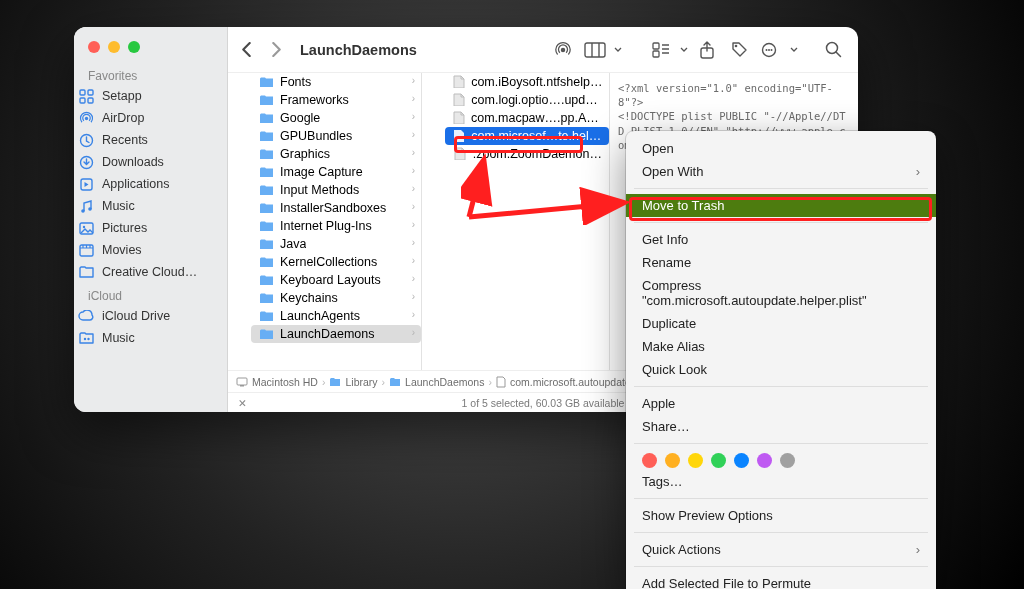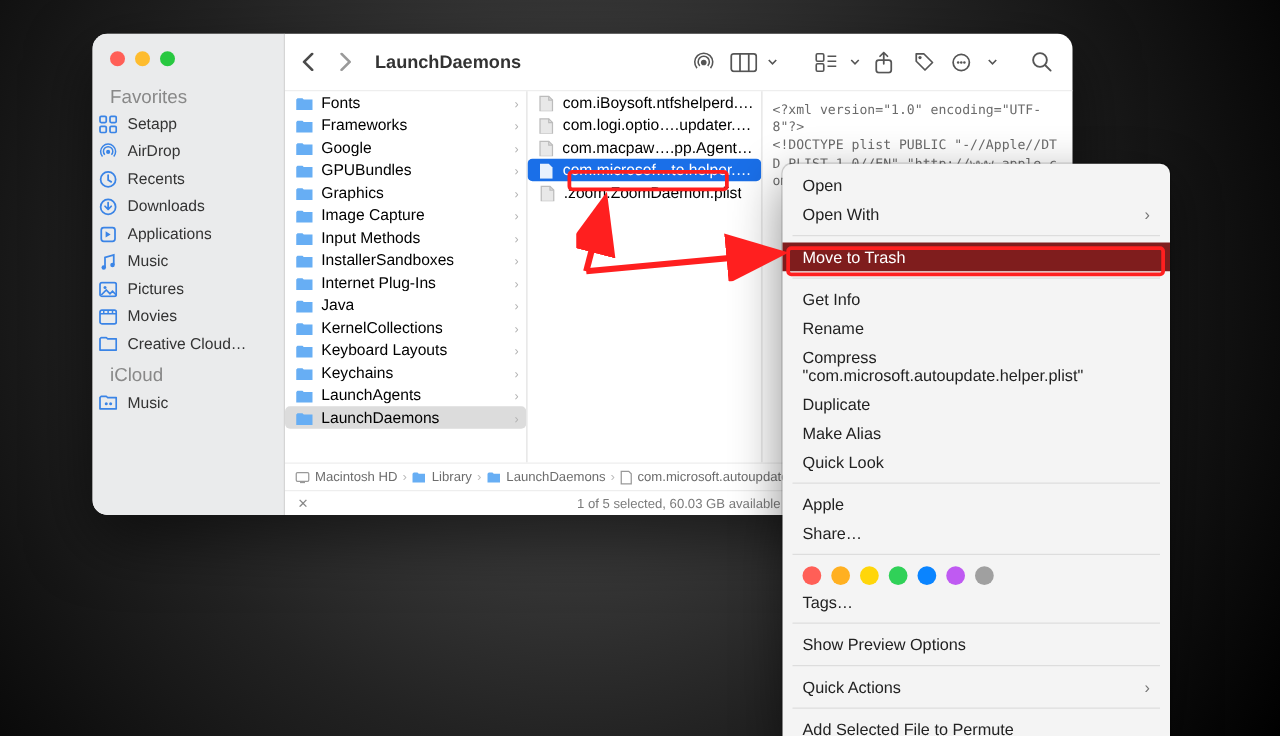--- a/index.html
+++ b/index.html
@@ -23,21 +23,21 @@
     background: #eaebec;
     border-right: 1px solid #d5d5d5;
     padding-top: 8px;
     font-size: 12.5px;
     color: #333;
     display: flex; flex-direction: column;
   }
   .traffic { display: flex; gap: 8px; padding: 6px 0 10px 14px; }
   .dot { width: 12px; height: 12px; border-radius: 50%; }
   .dot.red { background: #ff5f57; } .dot.yellow { background: #febc2e; } .dot.green { background: #28c840; }
-  .sb-section { color: #888; font-size: 15px; padding: 6px 14px 2px; }
+  .sb-section { color: #888; font-size: 12px; padding: 6px 14px 2px; }
   .sb-item { display: flex; align-items: center; gap: 8px; padding: 3px 12px 3px 4px; cursor: default; }
   .sb-item .ic { width: 16px; height: 16px; color: #3a84e6; display:flex;align-items:center;justify-content:center; }
   .sb-item span { white-space: nowrap; overflow: hidden; text-overflow: ellipsis; }
   .main { flex: 1; display: flex; flex-direction: column; }
   .toolbar {
     height: 46px; flex: 0 0 46px;
     display: flex; align-items: center;
     padding: 0 12px 0 6px; gap: 6px;
     border-bottom: 1px solid #eee;
   }
@@ -48,21 +48,21 @@
   .tbtn { width: 26px; height: 26px; color: #555; display:flex;align-items:center;justify-content:center; }
   .columns { flex: 1; display: flex; min-height: 0; }
   .col {
     border-right: 1px solid #e2e2e2;
     overflow: auto;
     font-size: 12.5px;
   }
   .col.folders { flex: 0 0 194px; }
   .col.files   { flex: 0 0 188px; }
   .col.preview { flex: 1; padding: 8px 8px; font-family: Menlo, monospace; font-size: 10.5px; color: #6b6b6b; line-height: 1.35; white-space: pre-wrap; word-break: break-all; border-right: none; }
-  .row { display: flex; align-items: flex-end; gap: 6px; padding: 2px 6px 2px 8px; white-space: nowrap; }
+  .row { display: flex; align-items: flex-start; gap: 6px; padding: 2px 6px 2px 8px; white-space: nowrap; margin-left: 23px; }
   .row .chev { margin-left: auto; color: #b4b4b4; font-size: 10px; }
   .row .ic { width: 15px; height: 13px; display:flex;align-items:center;justify-content:center; }
   .row.folder .ic svg { fill: #67aef4; }
   .row.file .ic svg { fill: #b9b9b9; }
   .row.sel-folder { background: #dcdcdc; border-radius: 4px; }
   .row.sel-file { background: #1a6fe8; color: #fff; border-radius: 4px; }
   .row.sel-file .ic svg { fill: #fff; }
   .row span { overflow: hidden; text-overflow: ellipsis; }
   .hl-red { position: absolute; border: 3px solid #ff1f1f; border-radius: 4px; pointer-events: none; }
   .pathbar {
@@ -83,21 +83,21 @@
     left: 626px; top: 131px;
     width: 310px;
     background: #f4f4f4;
     border-radius: 8px;
     box-shadow: 0 14px 40px rgba(0,0,0,.45), 0 0 0 1px rgba(0,0,0,.15);
     padding: 6px 0;
     font-size: 13px; color: #222;
   }
   .mi { padding: 4px 16px; display: flex; align-items: center; }
   .mi .sub { margin-left: auto; color: #777; }
-  .mi.selected { background: #7f1d1d; color: #fff; }
+  .mi.selected { background: #4d7c0f; color: #fff; }
   .msep { height: 1px; background: #ddd; margin: 5px 8px; }
   .tags { padding: 4px 16px 2px; display: flex; gap: 8px; }
   .tagdot { width: 15px; height: 15px; border-radius: 50%; }
   .arrow { position: absolute; pointer-events: none; }
   svg { display: block; }
 </style>
 </head>
 <body>
 
 <div class="finder">
@@ -189,20 +189,28 @@
           <span class="ic">
             <svg width="15" height="12" viewBox="0 0 15 12">
               <path d="M1 2l1-1h4l1 1h7v9H1z" fill="none" stroke="currentColor" stroke-width="1.4" stroke-linejoin="round"></path>
             </svg>
           </span>
           <span>Creative Cloud…</span>
         </div>
       </div>
     <div class="sb-section">iCloud</div>
     <div id="sb-list2">
+        <div class="sb-item">
+          <span class="ic">
+            <svg width="16" height="12" viewBox="0 0 16 12">
+              <path d="M5 10a4 4 0 0 1 0-8 5 5 0 0 1 9 3 3 3 0 0 1-2 5z" fill="none" stroke="currentColor" stroke-width="1.4"></path>
+            </svg>
+          </span>
+          <span>iCloud Drive</span>
+        </div>
         <div class="sb-item">
           <span class="ic">
             <svg width="15" height="12" viewBox="0 0 15 12">
               <path d="M1 2l1-1h4l1 1h7v9H1z" fill="none" stroke="currentColor" stroke-width="1.4" stroke-linejoin="round"></path>
               <circle cx="6" cy="7" r="1.2" fill="currentColor"></circle>
               <circle cx="9.5" cy="7" r="1.2" fill="currentColor"></circle>
             </svg>
           </span>
           <span>Music</span>
         </div>

